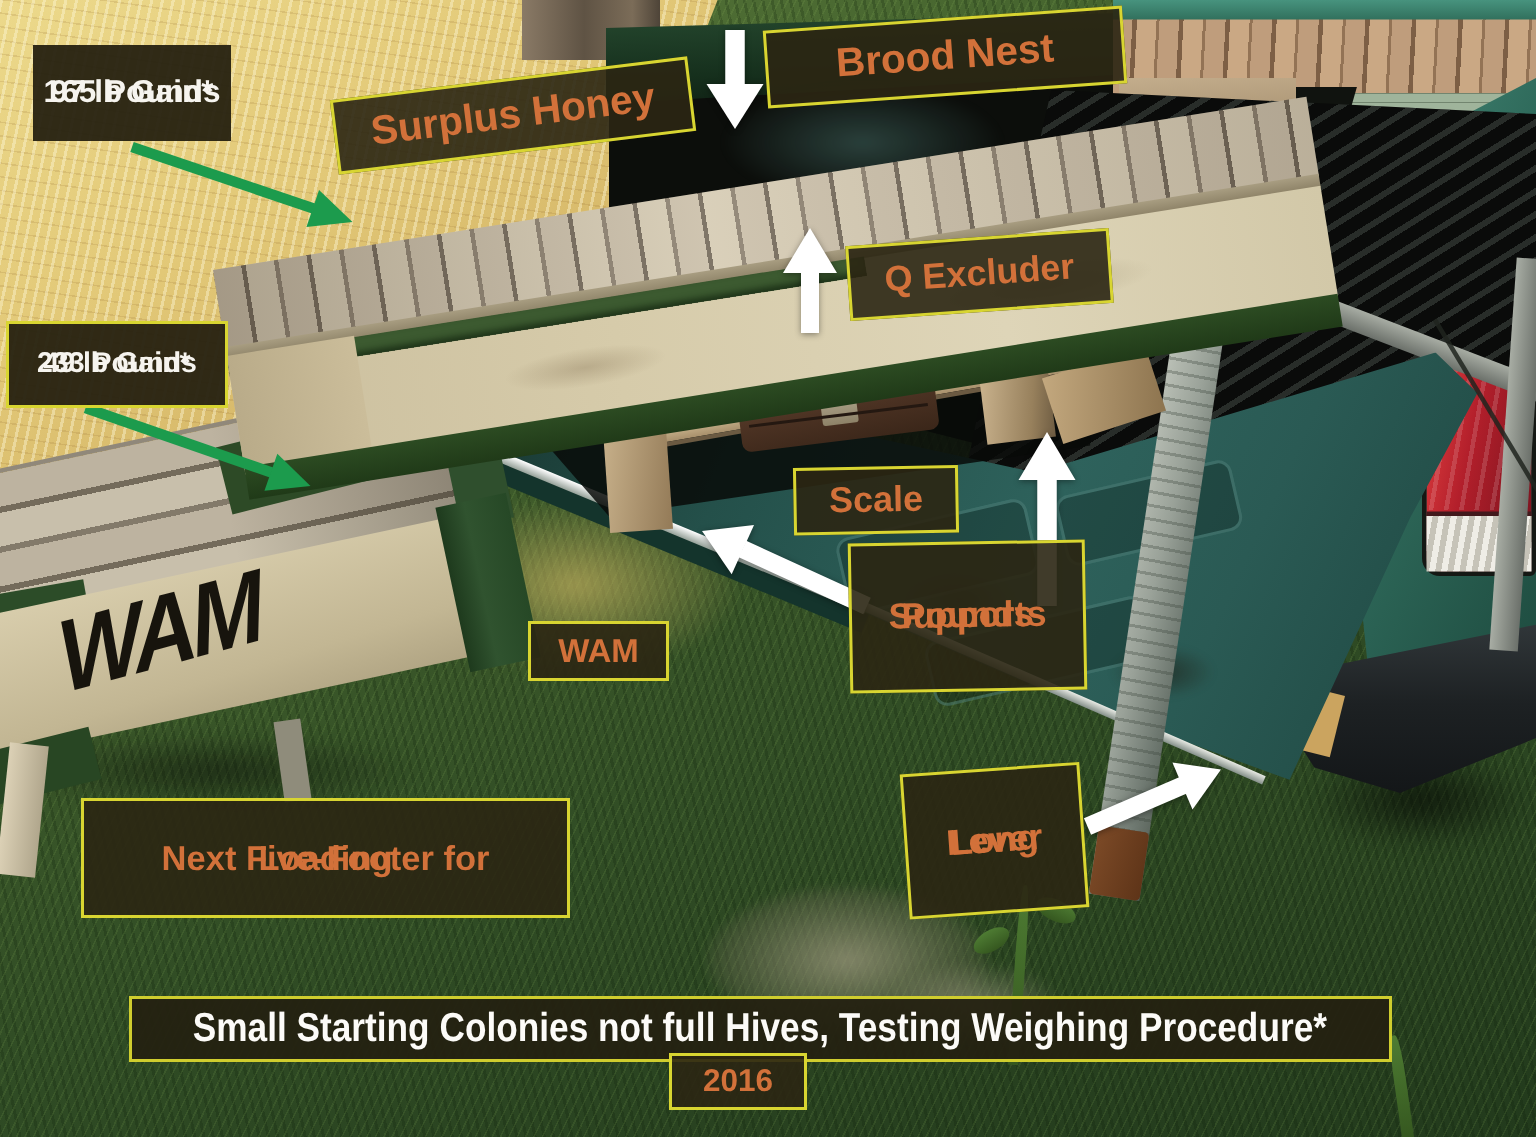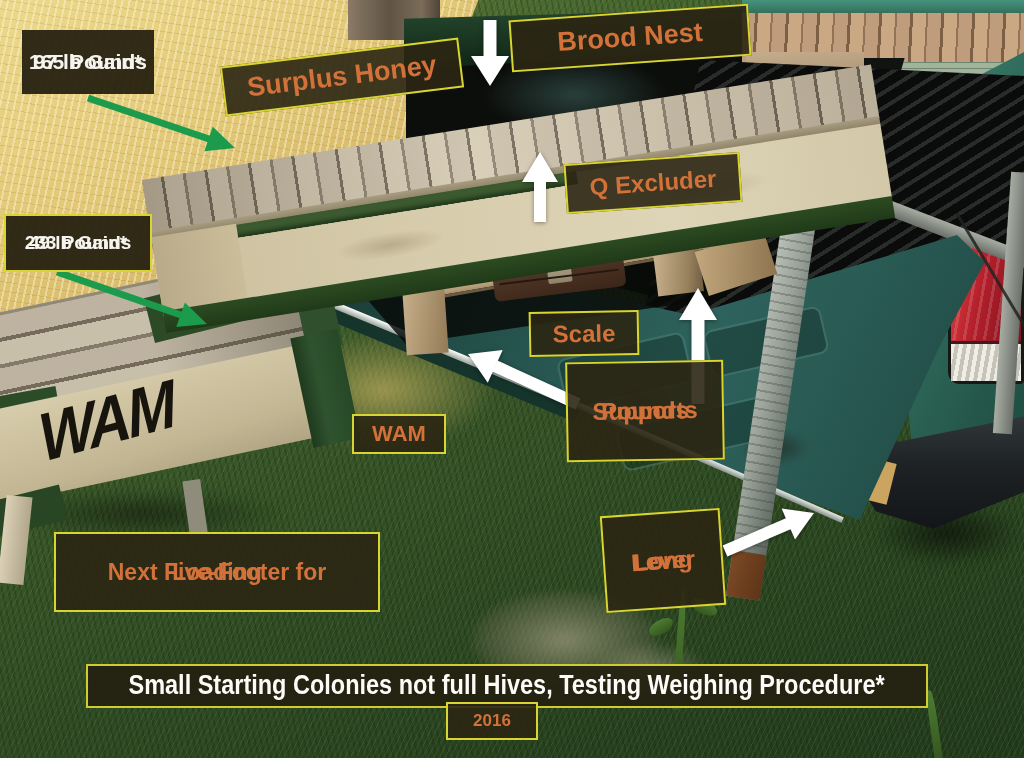--- a/index.html
+++ b/index.html
@@ -154,21 +154,21 @@
   #lbl-brood{left:510px;top:12px;width:240px;height:52px;font-size:27px;transform:rotate(-4deg);}
   #lbl-qexcl{left:565px;top:158px;width:176px;height:50px;font-size:24px;transform:rotate(-4deg);}
   #lbl-scale{left:529px;top:311px;width:110px;height:45px;font-size:24px;transform:rotate(-1deg);}
   #lbl-supports{left:566px;top:361px;width:158px;height:100px;font-size:24px;transform:rotate(-1deg);}
   #lbl-wam{left:352px;top:414px;width:94px;height:40px;font-size:22px;}
   #lbl-next{left:54px;top:532px;width:326px;height:80px;font-size:23px;}
   #lbl-lever{left:603px;top:512px;width:120px;height:97px;font-size:24px;transform:rotate(-4deg);}
   #lbl-caption{left:86px;top:664px;width:842px;height:44px;font-size:27px;color:#fcfbf8;
     background:rgba(36,33,17,.94);border:2px solid #cfcd2e;}
   #lbl-caption .squeeze{position:static;display:inline-block;transform:scaleX(.87);white-space:nowrap;}
-  #lbl-2016{left:446px;top:702px;width:92px;height:38px;font-size:17px;}
+  #lbl-2016{left:446px;top:702px;width:92px;height:38px;font-size:21px;}
 
   
   #arrows{left:0;top:0;z-index:30;pointer-events:none;}
   .warw{filter:drop-shadow(0 1px 2px rgba(0,0,0,.4));}
 </style>
 </head>
 <body>
 
 <div id="stage">
 

